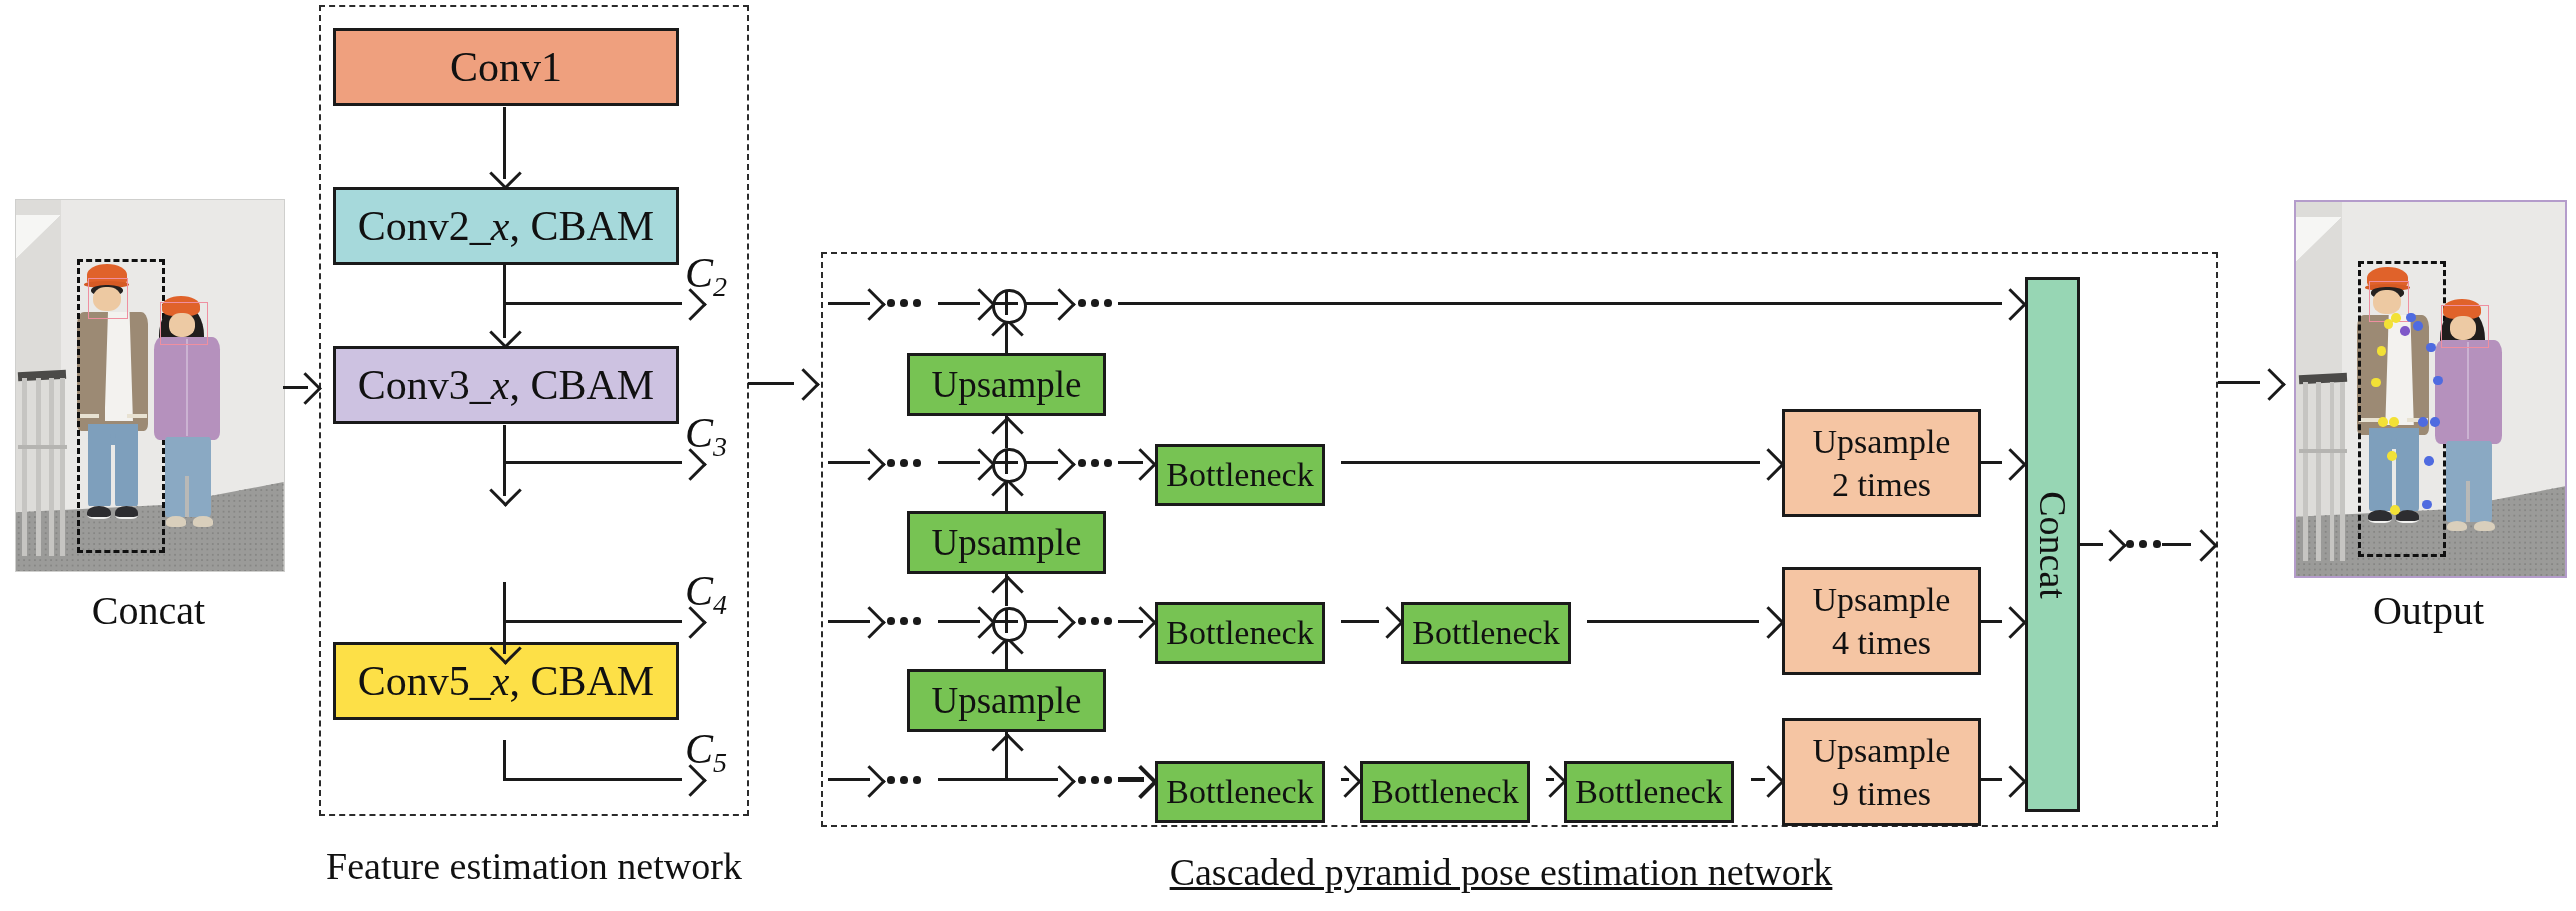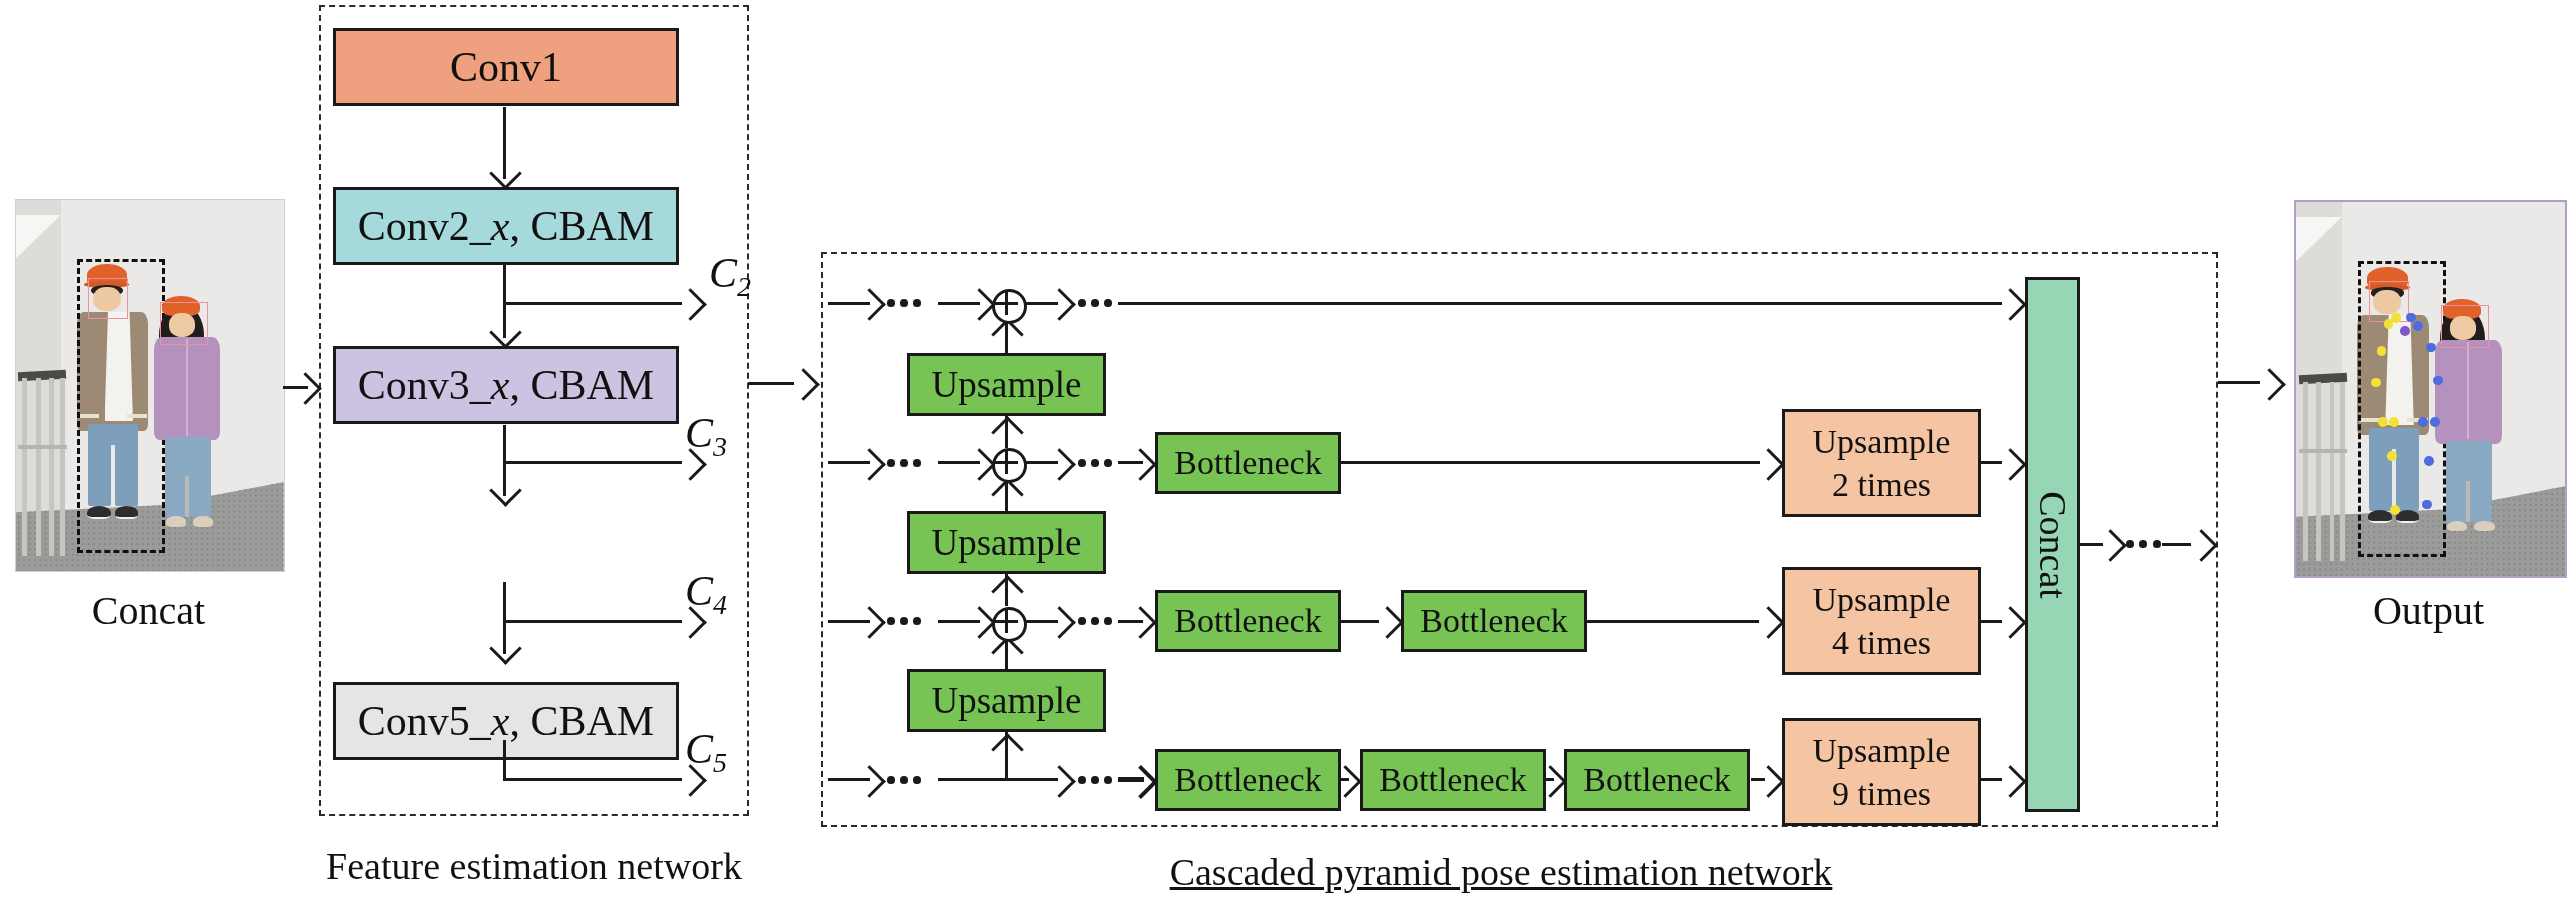--- a/index.html
+++ b/index.html
@@ -4,21 +4,21 @@
 <style>
   html,body{margin:0;padding:0;background:#ffffff;}
   #canvas{position:relative;width:2576px;height:912px;background:#ffffff;overflow:hidden;
           font-family:"Liberation Serif","DejaVu Serif",serif;color:#111;}
   .dashedbox{position:absolute;border:2.3px dashed #2b2b2b;box-sizing:border-box;}
   .box{position:absolute;box-sizing:border-box;border:3.1px solid #1a1a1a;
        display:flex;align-items:center;justify-content:center;text-align:center;}
   .convbox{left:333px;width:346px;height:78px;font-size:42px;}
   .stage{background:#77c353;}
   .upsample{left:907px;width:199px;height:63px;font-size:37px;}
-  .bottleneck{width:186px;height:62px;font-size:34px;}
+  .bottleneck{width:170px;height:62px;font-size:34px;margin-top:12px;}
   .uptimes{left:1782px;width:199px;height:108px;background:#f5c5a3;font-size:34px;line-height:43px;flex-direction:column;}
   .concat{left:2025px;top:277px;width:55px;height:535px;background:#97d6b4;}
   .concat span{transform:rotate(90deg);font-size:38px;white-space:nowrap;}
   .caption{position:absolute;text-align:center;font-size:38px;}
   .clabel{position:absolute;left:685px;width:85px;font-size:42px;font-style:italic;}
   .clabel sub{font-size:28px;font-style:italic;}
   .hline{position:absolute;background:#1a1a1a;}
   .vline{position:absolute;background:#1a1a1a;}
   .headR{position:absolute;width:20px;height:20px;border-top:3.1px solid #1a1a1a;border-right:3.1px solid #1a1a1a;transform:rotate(45deg);}
   .headU{position:absolute;width:20px;height:20px;border-top:3.1px solid #1a1a1a;border-left:3.1px solid #1a1a1a;transform:rotate(45deg);}
@@ -78,25 +78,25 @@
 
   <div class="box convbox" style="top:28px;background:#efa07e;">
     <span><span>Conv1</span><i></i><span></span></span>
   </div>
   <div class="box convbox" style="top:187px;background:#a6d9db;">
     <span><span>Conv2_</span><i>x</i><span>, CBAM</span></span>
   </div>
   <div class="box convbox" style="top:346px;background:#cdc2e1;">
     <span><span>Conv3_</span><i>x</i><span>, CBAM</span></span>
   </div>
-  <div class="box convbox" style="top:682px;background:#e5e5e5;">
+  <div class="box convbox" style="top:642px;background:#fde047;">
     <span><span>Conv5_</span><i>x</i><span>, CBAM</span></span>
   </div>
 
-  <div class="clabel" style="top:249px;margin-left:24px;"><i>C</i><sub>2</sub></div>
+  <div class="clabel" style="top:249px;"><i>C</i><sub>2</sub></div>
   <div class="clabel" style="top:409px;"><i>C</i><sub>3</sub></div>
   <div class="clabel" style="top:567px;"><i>C</i><sub>4</sub></div>
   <div class="clabel" style="top:725px;"><i>C</i><sub>5</sub></div>
 
   <div class="dashedbox" style="left:821px;top:252px;width:1397px;height:575px;"></div>
   <div class="caption" style="left:885px;top:850px;width:1232px;text-decoration:underline;">Cascaded pyramid pose estimation network</div>
 
   <div class="box stage upsample" style="top:353px;">
       <span>Upsample</span>
     </div>

